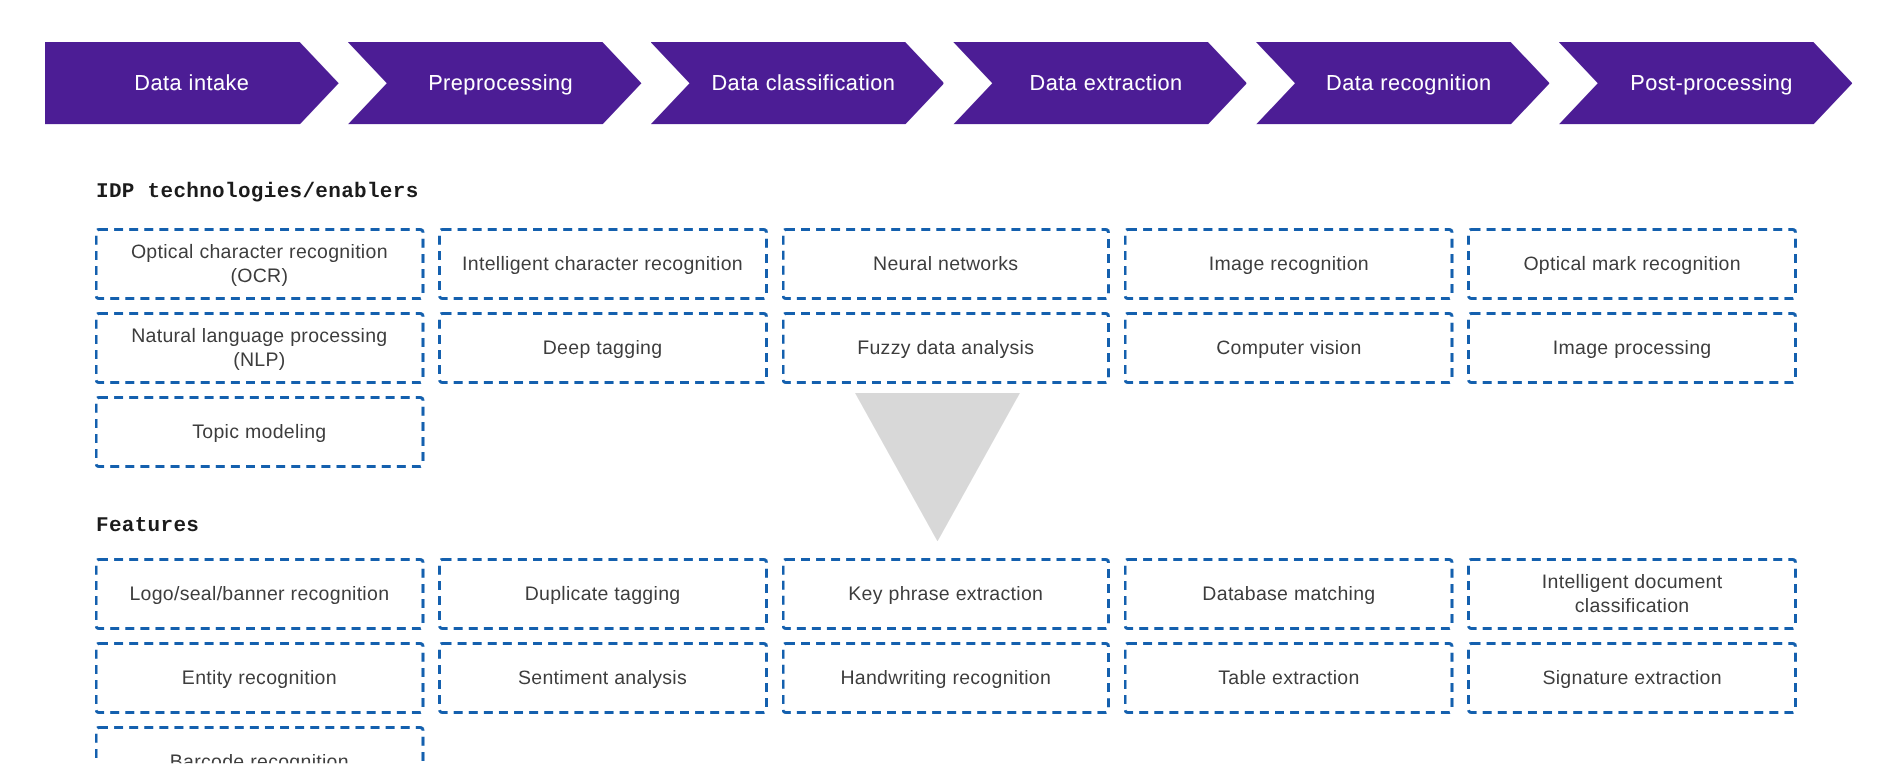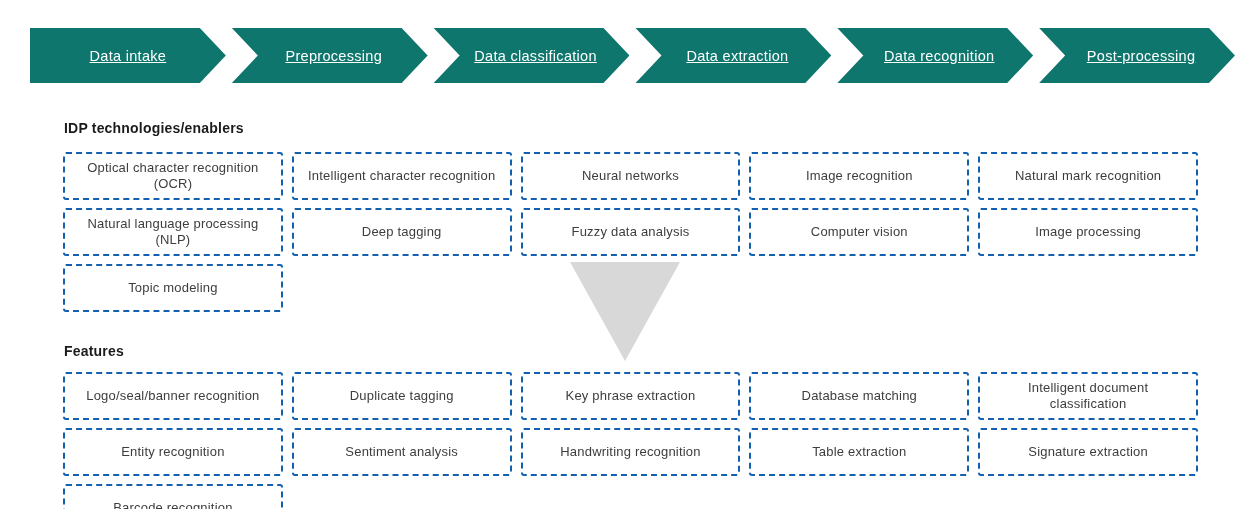--- a/index.html
+++ b/index.html
@@ -17,44 +17,44 @@
     position: absolute;
     left: 30px;
     top: 28px;
     width: 1205px;
     height: 55px;
     display: flex;
     gap: 6px;
   }
   .stage {
     flex: 1 1 0;
-    background: #0f766e;
+    background: #4c1d95;
     color: #ffffff;
     display: flex;
     align-items: center;
     justify-content: center;
     font-size: 14.5px;
     letter-spacing: 0.3px;
     clip-path: polygon(0 0, calc(100% - 26px) 0, 100% 50%, calc(100% - 26px) 100%, 0 100%, 26px 50%);
-    text-decoration: underline;
   }
   .stage.first {
     clip-path: polygon(0 0, calc(100% - 26px) 0, 100% 50%, calc(100% - 26px) 100%, 0 100%);
   }
   .stage span { padding-left: 8px; }
   .stage.first span { padding-left: 0; }
 
   
   .section-heading {
     position: absolute;
     left: 64px;
     font-size: 14px;
     font-weight: bold;
     color: #1b1b1b;
     letter-spacing: 0.2px;
+    font-family: Liberation Mono, monospace;
   }
   #heading-idp { top: 120px; }
   #heading-features { top: 343px; }
 
   
   .grid {
     position: absolute;
     left: 63px;
     width: 1135px;
     display: grid;
@@ -118,21 +118,21 @@
     </div>
   </div>
 
   <div class="section-heading" id="heading-idp">IDP technologies/enablers</div>
 
   <div class="grid" id="grid-idp">
     <div class="box">Optical character recognition (OCR)</div>
     <div class="box">Intelligent character recognition</div>
     <div class="box">Neural networks</div>
     <div class="box">Image recognition</div>
-    <div class="box">Natural mark recognition</div>
+    <div class="box">Optical mark recognition</div>
 
     <div class="box">Natural language processing (NLP)</div>
     <div class="box">Deep tagging</div>
     <div class="box">Fuzzy data analysis</div>
     <div class="box">Computer vision</div>
     <div class="box">Image processing</div>
     <div class="box">Topic modeling</div>
   </div>
 
   <div class="down-triangle"></div>

